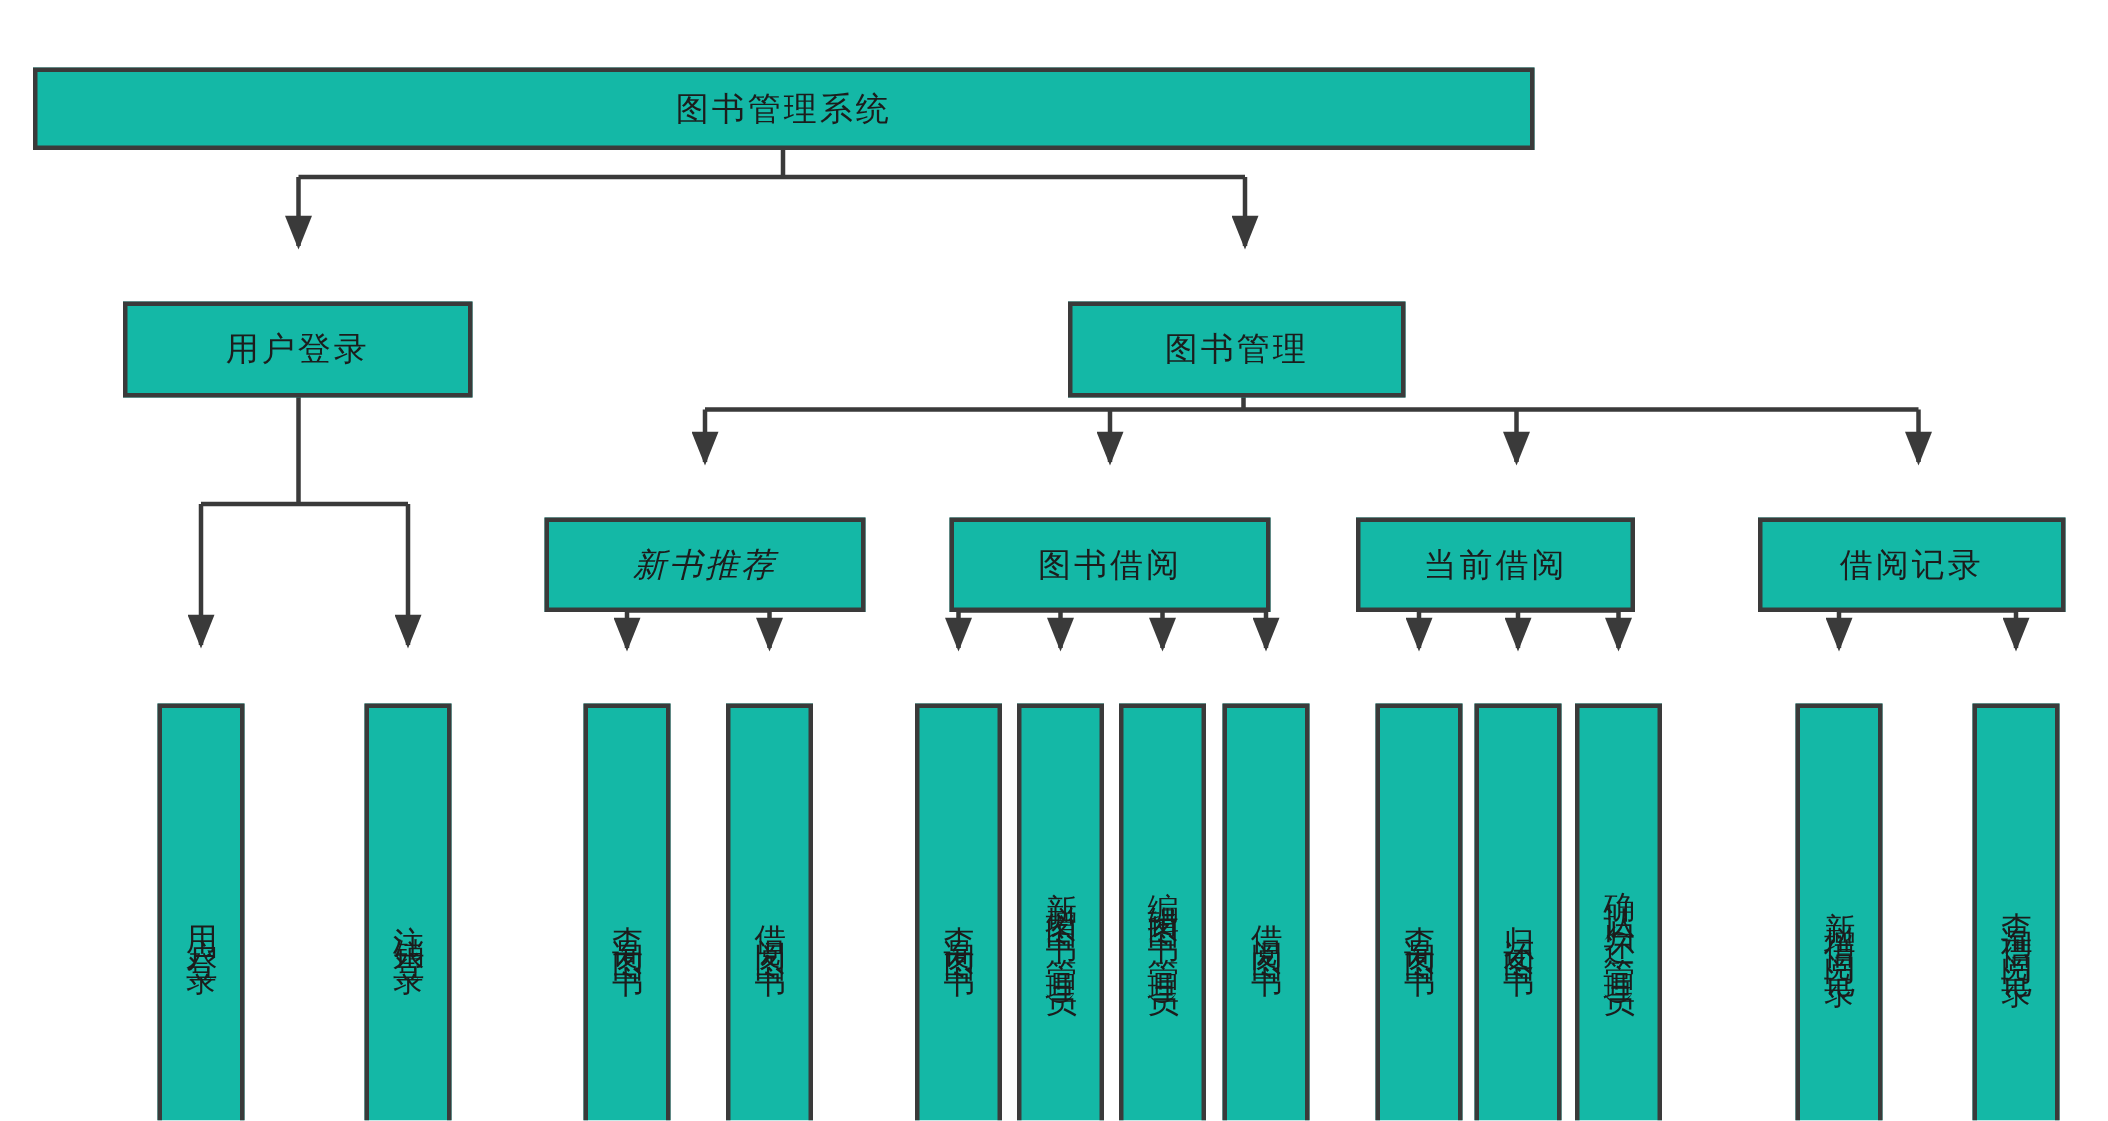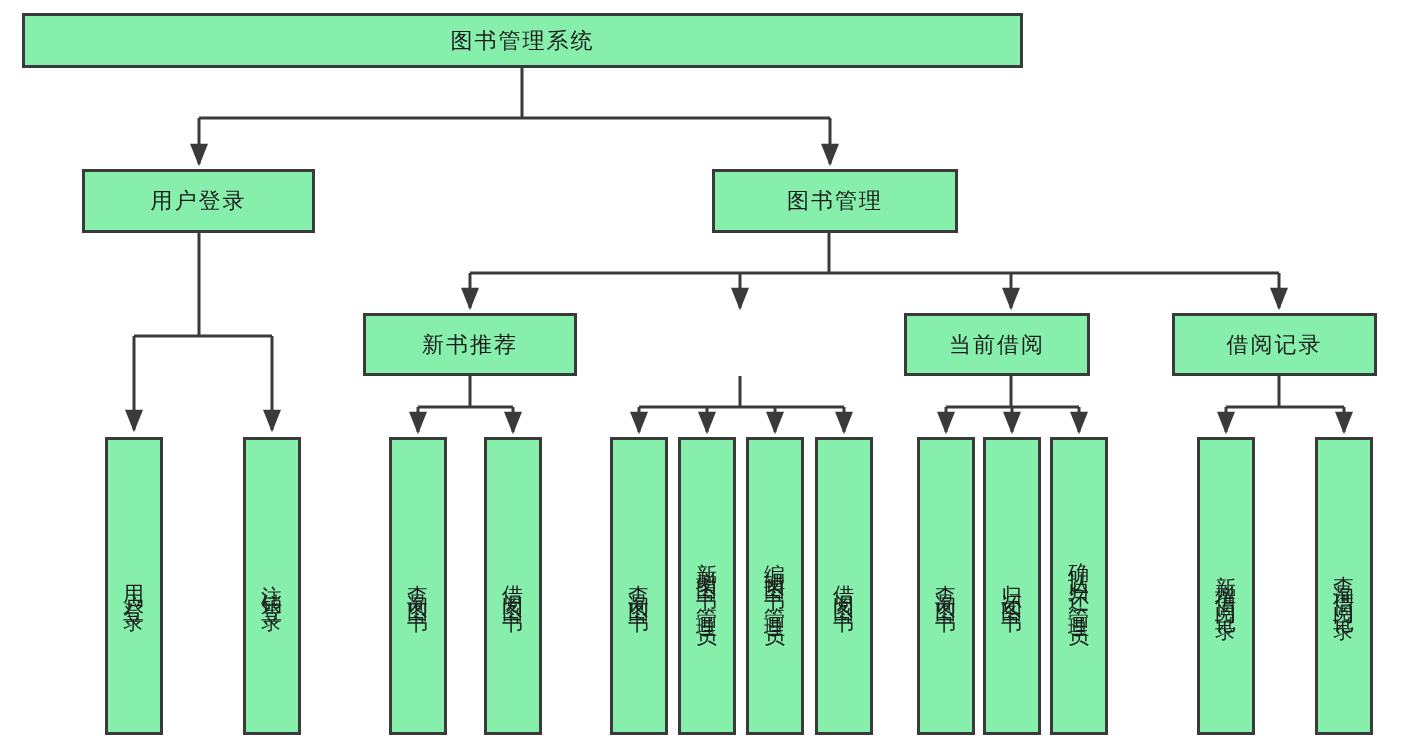--- a/index.html
+++ b/index.html
@@ -27,48 +27,49 @@
   }
   .connector {
     stroke: var(--line);
     stroke-width: 3;
     fill: none;
   }
   .arrowhead { fill: var(--line); stroke: none; }
 
   .box {
     position: absolute;
-    background: #86efac;
+    background: #14b8a6;
     border: 3px solid var(--line);
     color: var(--text);
     display: flex;
     align-items: center;
     justify-content: center;
     text-align: center;
+    margin-top: 32px;
   }
   .h-box {
     font-size: 22px;
     letter-spacing: 2px;
     white-space: nowrap;
   }
   .v-box {
     font-size: 21px;
   }
   .v-box .v-text {
     writing-mode: vertical-rl;
     text-orientation: mixed;
     letter-spacing: 9px;
     line-height: 1;
   }
 
   
   .node-root            { left: 22px;   top: 13px;  width: 1001px; height: 55px; }
   .node-user-login      { left: 82px;   top: 169px; width: 233px;  height: 64px; }
-  .node-book-management { left: 712px;  top: 169px; width: 246px;  height: 64px; }
-  .node-l3-0 { left: 363px;  top: 313px; width: 214px; height: 63px; }
+  .node-book-management { left: 712px;  top: 169px; width: 225px;  height: 64px; }
+  .node-l3-0 { left: 363px;  top: 313px; width: 214px; height: 63px; font-style: italic; }
   .node-l3-1 { left: 633px;  top: 313px; width: 214px; height: 63px; }
   .node-l3-2 { left: 904px;  top: 313px; width: 186px; height: 63px; }
   .node-l3-3 { left: 1172px; top: 313px; width: 205px; height: 63px; }
 
   .leaf { top: 437px; width: 58px; height: 298px; }
   .leaf-g1-0 { left: 105px; }
   .leaf-g1-1 { left: 243px; }
   .leaf-g2-0 { left: 389px; }
   .leaf-g2-1 { left: 484px; }
   .leaf-g3-0 { left: 610px; }
@@ -146,20 +147,23 @@
   <div class="box h-box node-user-login">
     <span>用户登录</span>
   </div>
   <div class="box h-box node-book-management">
     <span>图书管理</span>
   </div>
 
   <div class="box h-box node-l3-0">
     <span>新书推荐</span>
   </div>
+  <div class="box h-box node-l3-1">
+    <span>图书借阅</span>
+  </div>
   <div class="box h-box node-l3-2">
     <span>当前借阅</span>
   </div>
   <div class="box h-box node-l3-3">
     <span>借阅记录</span>
   </div>
 
   <div class="box v-box leaf leaf-g1-0">
     <span class="v-text">用户登录</span>
   </div>

